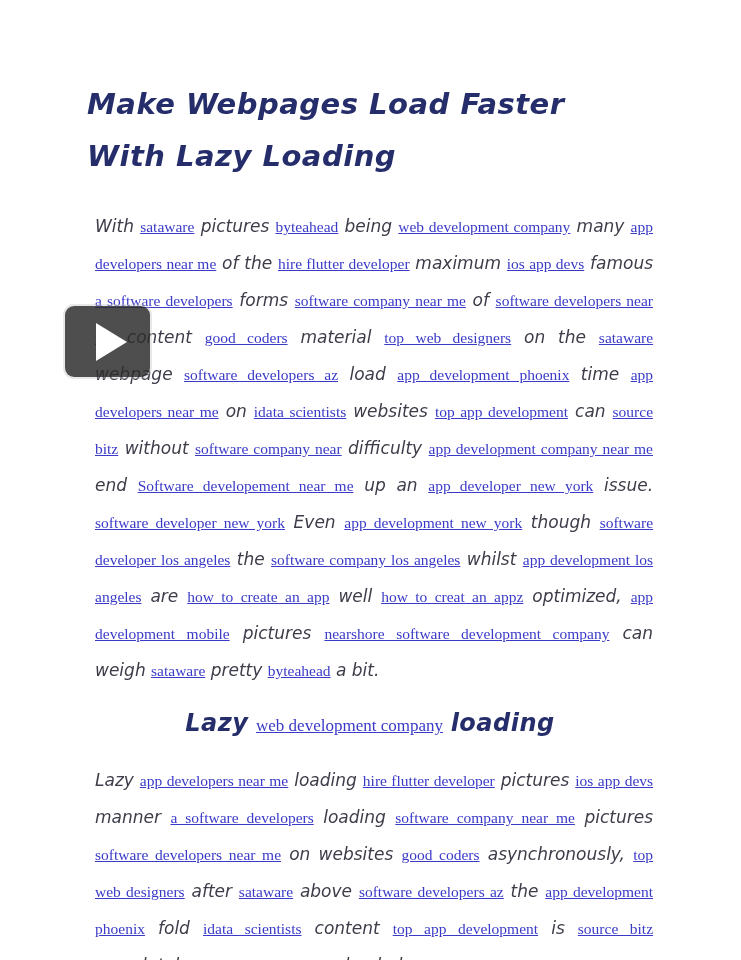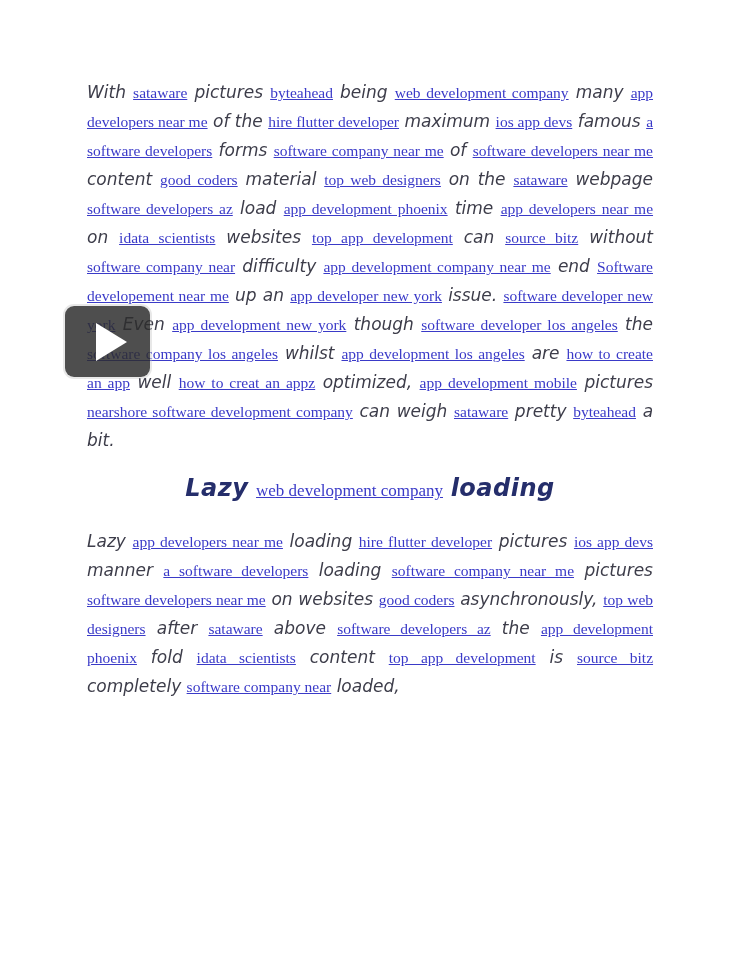--- a/index.html
+++ b/index.html
@@ -21,24 +21,24 @@
     margin: 0 0 26px 0;
     font-family: "DejaVu Sans", sans-serif;
     font-style: italic;
     font-weight: 600;
     font-size: 29px;
     line-height: 52px;
     color: #252e6b;
     letter-spacing: 0.5px;
   }
   .para {
-    margin: 0 0 14px 0;
+    margin: 0 0 14px 8px;
     text-align: justify;
     font-size: 17px;
-    line-height: 28px;
+    line-height: 36px;
     color: #3d3d4a;
   }
   .para .run {
     font-family: "DejaVu Sans", sans-serif;
     font-style: italic;
     font-size: 17px;
     color: #3d3d4a;
   }
   .lnk {
     font-family: "Liberation Serif", "DejaVu Serif", serif;
@@ -84,20 +84,21 @@
     border-bottom: 19px solid transparent;
     border-left: 31px solid #ffffff;
     margin-left: 8px;
   }
 </style>
 </head>
 <body>
 
 <div id="page">
   <div id="content">
+    <h1 class="title">Make Webpages Load Faster With Lazy Loading</h1>
     <p class="para"><span class="run">With</span> <a class="lnk">sataware</a> <span class="run">pictures</span> <a class="lnk">byteahead</a> <span class="run">being</span> <a class="lnk">web development company</a> <span class="run">many</span> <a class="lnk">app developers near me</a> <span class="run">of the</span> <a class="lnk">hire flutter developer</a> <span class="run">maximum</span> <a class="lnk">ios app devs</a> <span class="run">famous</span> <a class="lnk">a software developers</a> <span class="run">forms</span> <a class="lnk">software company near me</a> <span class="run">of</span> <a class="lnk">software developers near me</a> <span class="run">content</span> <a class="lnk">good coders</a> <span class="run">material</span> <a class="lnk">top web designers</a> <span class="run">on the</span> <a class="lnk">sataware</a> <span class="run">webpage</span> <a class="lnk">software developers az</a> <span class="run">load</span> <a class="lnk">app development phoenix</a> <span class="run">time</span> <a class="lnk">app developers near me</a> <span class="run">on</span> <a class="lnk">idata scientists</a> <span class="run">websites</span> <a class="lnk">top app development</a> <span class="run">can</span> <a class="lnk">source bitz</a> <span class="run">without</span> <a class="lnk">software company near</a> <span class="run">difficulty</span> <a class="lnk">app development company near me</a> <span class="run">end</span> <a class="lnk">Software developement near me</a> <span class="run">up an</span> <a class="lnk">app developer new york</a> <span class="run">issue.</span> <a class="lnk">software developer new york</a> <span class="run">Even</span> <a class="lnk">app development new york</a> <span class="run">though</span> <a class="lnk">software developer los angeles</a> <span class="run">the</span> <a class="lnk">software company los angeles</a> <span class="run">whilst</span> <a class="lnk">app development los angeles</a> <span class="run">are</span> <a class="lnk">how to create an app</a> <span class="run">well</span> <a class="lnk">how to creat an appz</a> <span class="run">optimized,</span> <a class="lnk">app development mobile</a> <span class="run">pictures</span> <a class="lnk">nearshore software development company</a> <span class="run">can weigh</span> <a class="lnk">sataware</a> <span class="run">pretty</span> <a class="lnk">byteahead</a> <span class="run">a bit.</span></p>
     <div class="para h2"><span class="run">Lazy</span> <a class="lnk">web development company</a> <span class="run">loading</span></div>
     <p class="para"><span class="run">Lazy</span> <a class="lnk">app developers near me</a> <span class="run">loading</span> <a class="lnk">hire flutter developer</a> <span class="run">pictures</span> <a class="lnk">ios app devs</a> <span class="run">manner</span> <a class="lnk">a software developers</a> <span class="run">loading</span> <a class="lnk">software company near me</a> <span class="run">pictures</span> <a class="lnk">software developers near me</a> <span class="run">on websites</span> <a class="lnk">good coders</a> <span class="run">asynchronously,</span> <a class="lnk">top web designers</a> <span class="run">after</span> <a class="lnk">sataware</a> <span class="run">above</span> <a class="lnk">software developers az</a> <span class="run">the</span> <a class="lnk">app development phoenix</a> <span class="run">fold</span> <a class="lnk">idata scientists</a> <span class="run">content</span> <a class="lnk">top app development</a> <span class="run">is</span> <a class="lnk">source bitz</a> <span class="run">completely</span> <a class="lnk">software company near</a> <span class="run">loaded,</span></p>
   </div>
 
   <div id="play-overlay">
     <div class="triangle"></div>
   </div>
 </div>
 

